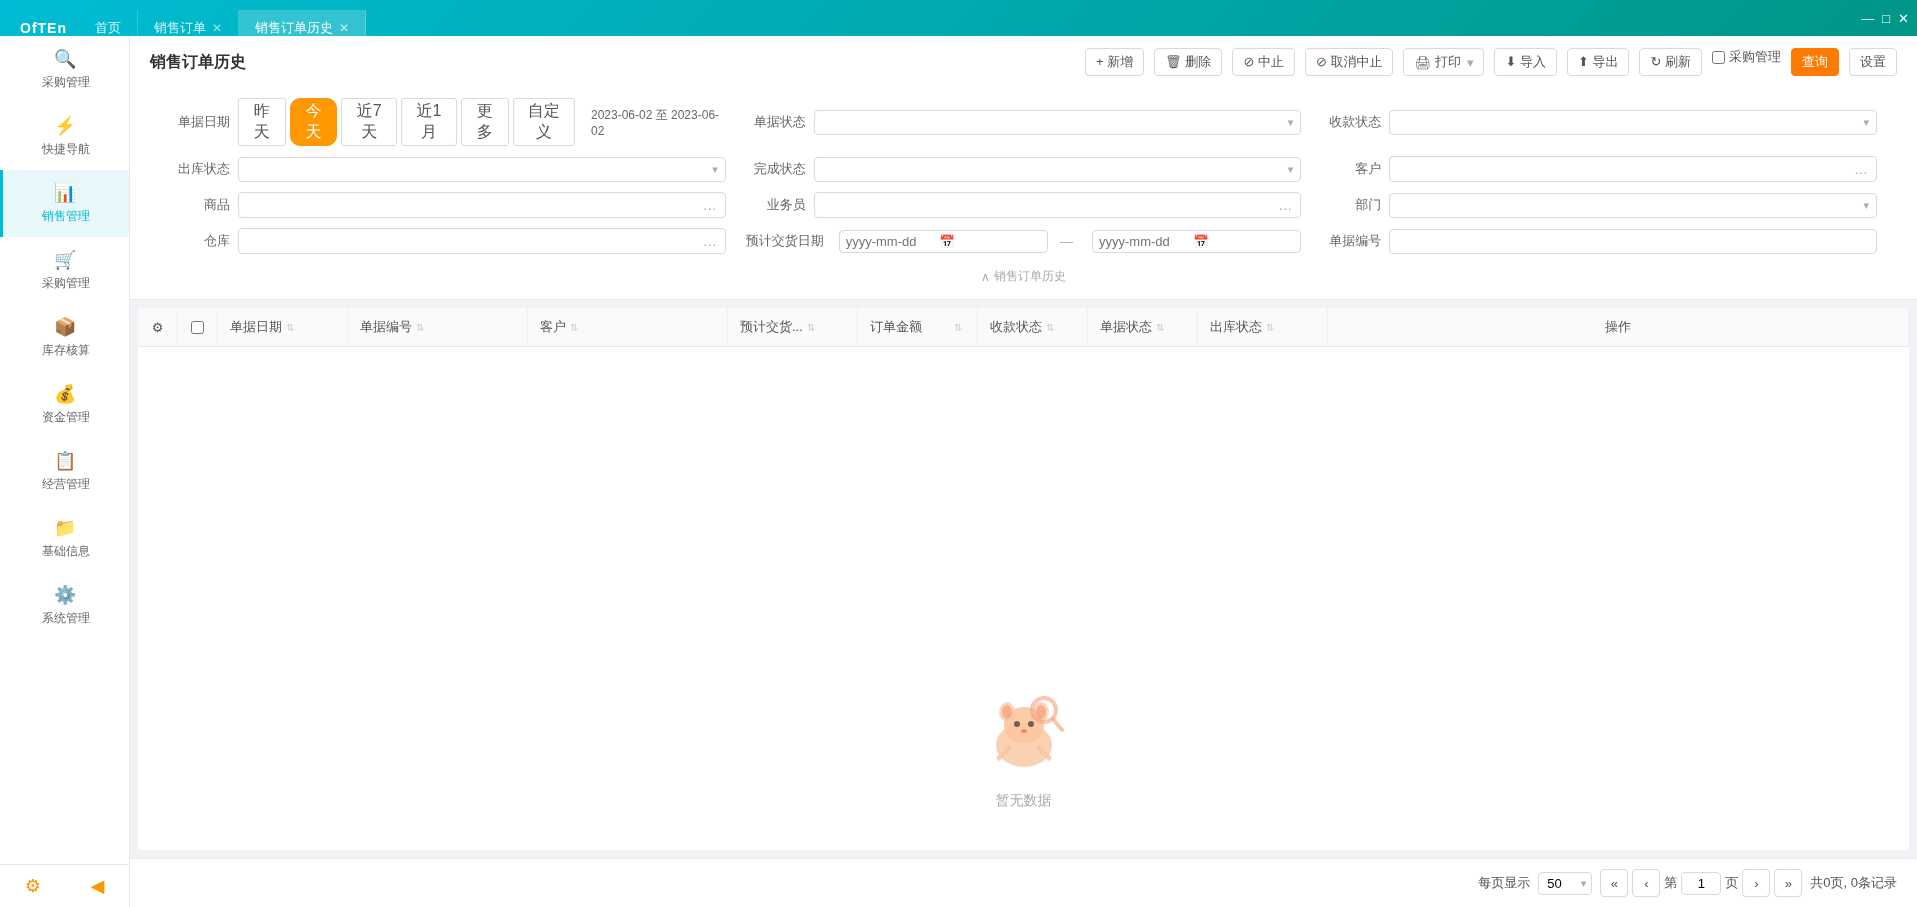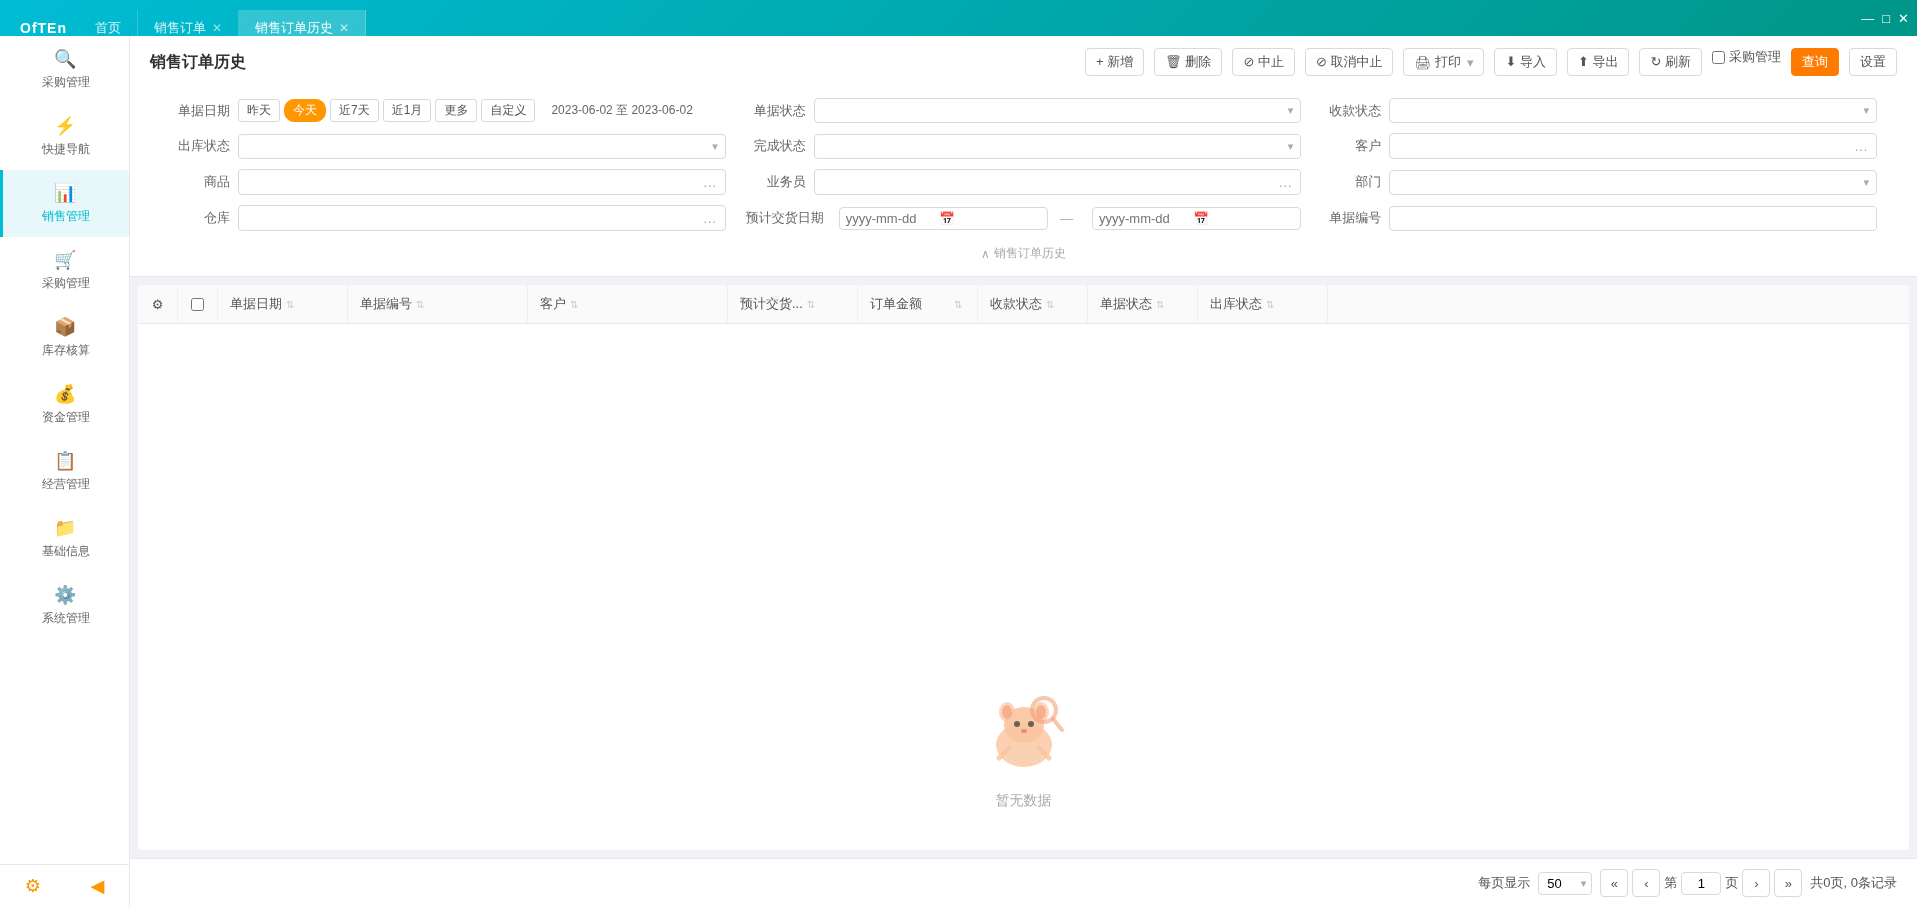--- a/index.html
+++ b/index.html
@@ -201,21 +201,21 @@
     .date-quick-btns {
       display: flex;
       align-items: center;
       gap: 4px;
     }
     .date-btn {
       padding: 2px 8px;
       border: 1px solid #d9d9d9;
       border-radius: 3px;
       cursor: pointer;
-      font-size: 12px;
+      font-size: 16px;
       color: #555;
       background: white;
     }
     .date-btn.active {
       background: #ff9800;
       color: white;
       border-color: #ff9800;
       border-radius: 10px;
     }
     .date-range {
@@ -669,20 +669,23 @@
           <span>收款状态</span>
           <span class="sort-icon">⇅</span>
         </div>
         <div class="th doc-status">
           <span>单据状态</span>
           <span class="sort-icon">⇅</span>
         </div>
         <div class="th out-status">
           <span>出库状态</span>
           <span class="sort-icon">⇅</span>
+        </div>
+        <div class="th ops">
+          <span>操作</span>
         </div>
       </div>
 
       <div class="table-body">
         <div class="empty-state">
 
           <svg class="empty-illustration" viewBox="0 0 100 100" xmlns="http://www.w3.org/2000/svg">
 
             <ellipse cx="50" cy="65" rx="28" ry="22" fill="#f9c5a0" opacity="0.8"></ellipse>
 

